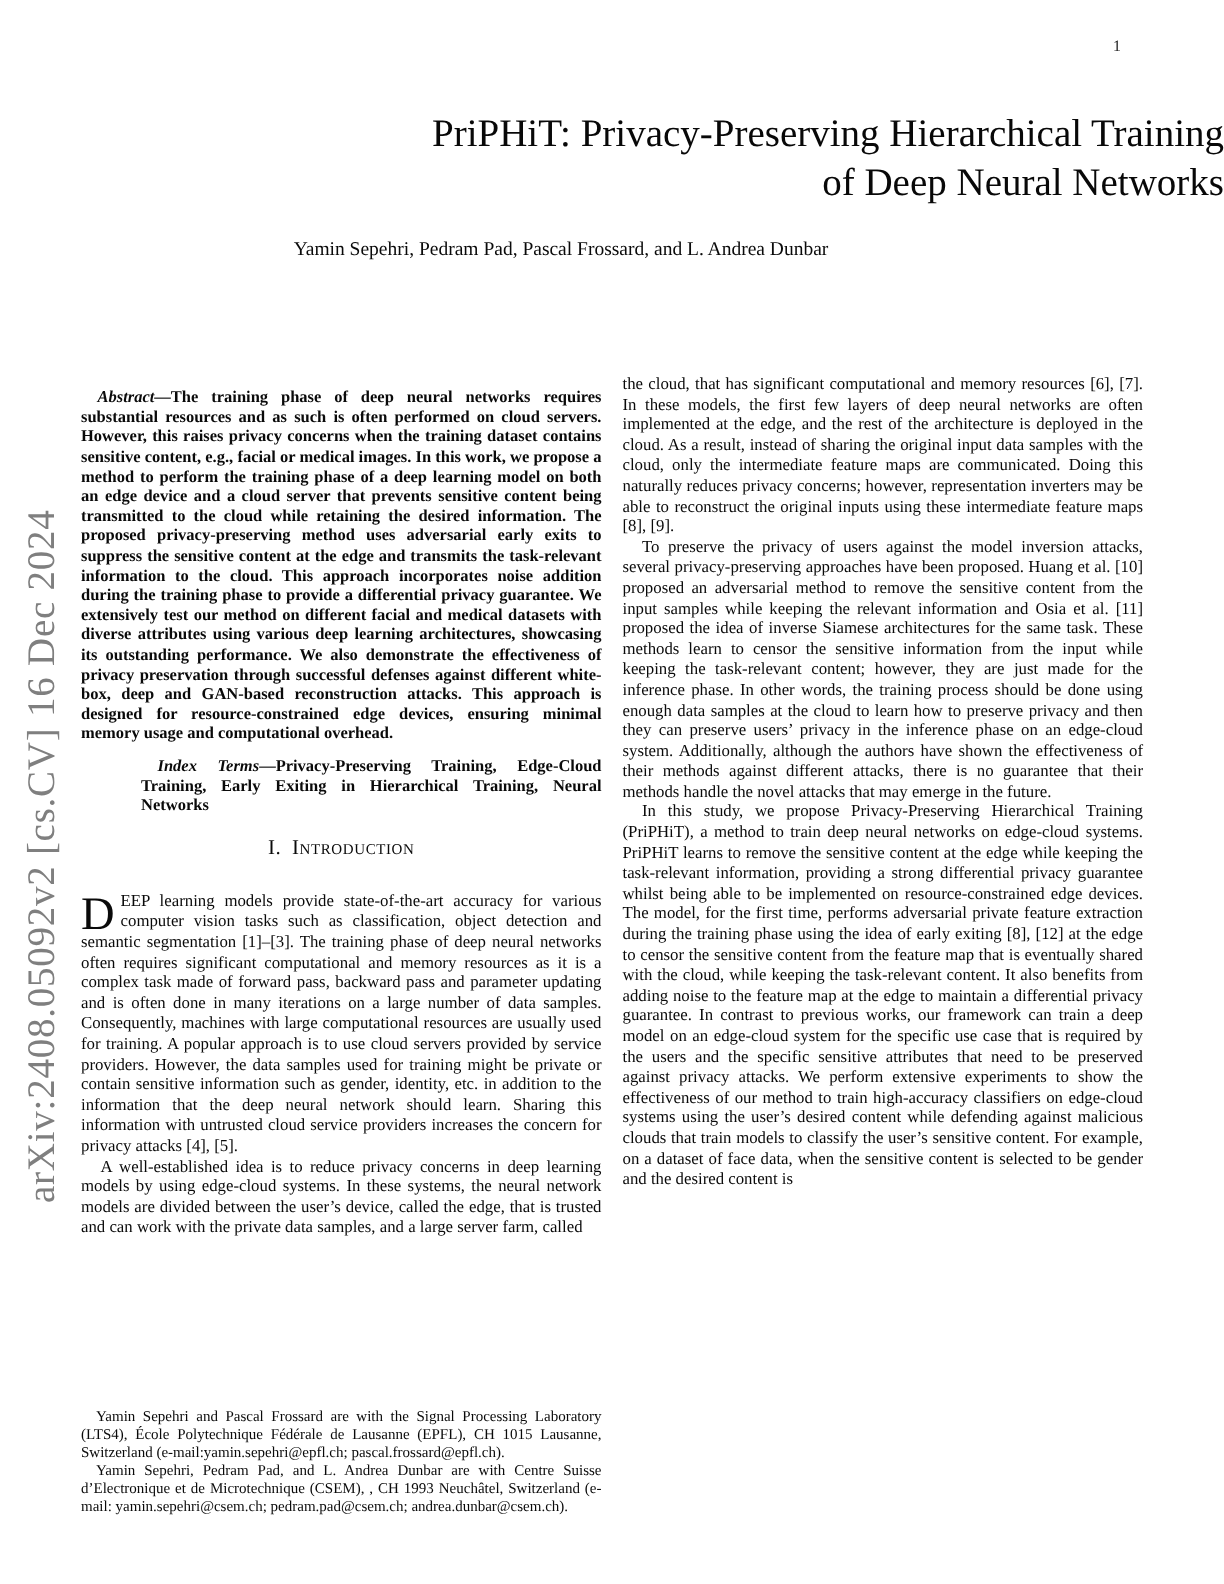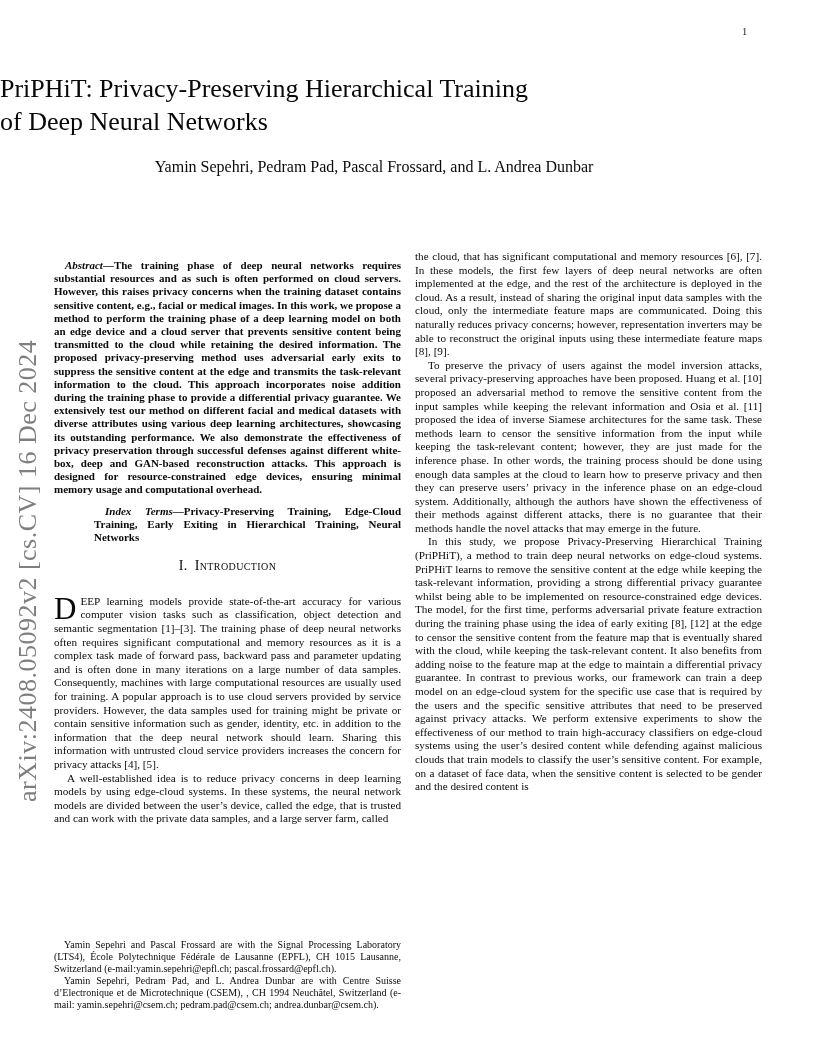--- a/index.html
+++ b/index.html
@@ -29,34 +29,34 @@
     white-space: nowrap;
     font-size: 26px;
     color: #7f7f7f;
     letter-spacing: 0.5px;
   }
   .title-block {
     position: absolute;
     top: 72px;
     left: 0;
     width: 816px;
-    text-align: left;
+    text-align: right;
   }
   .title-line {
     font-size: 26px;
     line-height: 33px;
     color: #080808;
   }
   .authors-line {
     position: absolute;
     top: 158px;
     left: 0;
     width: 748px;
     text-align: center;
-    font-size: 16px;
+    font-size: 13px;
     color: #0a0a0a;
   }
   .col {
     position: absolute;
     top: 237px;
     width: 347px;
     text-align: justify;
     font-size: 11.2px;
     line-height: 13.6px;
   }
@@ -129,21 +129,21 @@
     </p>
 
     <p class="body-p no-indent">
       <span class="dropcap">D</span><span>EEP learning models provide state-of-the-art accuracy for various computer vision tasks such as classification, object detection and semantic segmentation [1]–[3]. The training phase of deep neural networks often requires significant computational and memory resources as it is a complex task made of forward pass, backward pass and parameter updating and is often done in many iterations on a large number of data samples. Consequently, machines with large computational resources are usually used for training. A popular approach is to use cloud servers provided by service providers. However, the data samples used for training might be private or contain sensitive information such as gender, identity, etc. in addition to the information that the deep neural network should learn. Sharing this information with untrusted cloud service providers increases the concern for privacy attacks [4], [5].</span>
     </p>
 
     <p class="body-p">A well-established idea is to reduce privacy concerns in deep learning models by using edge-cloud systems. In these systems, the neural network models are divided between the user’s device, called the edge, that is trusted and can work with the private data samples, and a large server farm, called</p>
 
     <div class="footnote-block">
       <p>Yamin Sepehri and Pascal Frossard are with the Signal Processing Laboratory (LTS4), École Polytechnique Fédérale de Lausanne (EPFL), CH 1015 Lausanne, Switzerland (e-mail:yamin.sepehri@epfl.ch; pascal.frossard@epfl.ch).</p>
-      <p>Yamin Sepehri, Pedram Pad, and L. Andrea Dunbar are with Centre Suisse d’Electronique et de Microtechnique (CSEM), , CH 1994 Neuchâtel, Switzerland (e-mail: yamin.sepehri@csem.ch; pedram.pad@csem.ch; andrea.dunbar@csem.ch).</p>
+      <p>Yamin Sepehri, Pedram Pad, and L. Andrea Dunbar are with Centre Suisse d’Electronique et de Microtechnique (CSEM), , CH 1993 Neuchâtel, Switzerland (e-mail: yamin.sepehri@csem.ch; pedram.pad@csem.ch; andrea.dunbar@csem.ch).</p>
     </div>
 
   </div>
 
   <div class="col col-right">
     <p class="body-p no-indent">the cloud, that has significant computational and memory resources [6], [7]. In these models, the first few layers of deep neural networks are often implemented at the edge, and the rest of the architecture is deployed in the cloud. As a result, instead of sharing the original input data samples with the cloud, only the intermediate feature maps are communicated. Doing this naturally reduces privacy concerns; however, representation inverters may be able to reconstruct the original inputs using these intermediate feature maps [8], [9].</p>
     <p class="body-p">To preserve the privacy of users against the model inversion attacks, several privacy-preserving approaches have been proposed. Huang et al. [10] proposed an adversarial method to remove the sensitive content from the input samples while keeping the relevant information and Osia et al. [11] proposed the idea of inverse Siamese architectures for the same task. These methods learn to censor the sensitive information from the input while keeping the task-relevant content; however, they are just made for the inference phase. In other words, the training process should be done using enough data samples at the cloud to learn how to preserve privacy and then they can preserve users’ privacy in the inference phase on an edge-cloud system. Additionally, although the authors have shown the effectiveness of their methods against different attacks, there is no guarantee that their methods handle the novel attacks that may emerge in the future.</p>
     <p class="body-p">In this study, we propose Privacy-Preserving Hierarchical Training (PriPHiT), a method to train deep neural networks on edge-cloud systems. PriPHiT learns to remove the sensitive content at the edge while keeping the task-relevant information, providing a strong differential privacy guarantee whilst being able to be implemented on resource-constrained edge devices. The model, for the first time, performs adversarial private feature extraction during the training phase using the idea of early exiting [8], [12] at the edge to censor the sensitive content from the feature map that is eventually shared with the cloud, while keeping the task-relevant content. It also benefits from adding noise to the feature map at the edge to maintain a differential privacy guarantee. In contrast to previous works, our framework can train a deep model on an edge-cloud system for the specific use case that is required by the users and the specific sensitive attributes that need to be preserved against privacy attacks. We perform extensive experiments to show the effectiveness of our method to train high-accuracy classifiers on edge-cloud systems using the user’s desired content while defending against malicious clouds that train models to classify the user’s sensitive content. For example, on a dataset of face data, when the sensitive content is selected to be gender and the desired content is</p>
   </div>
 

